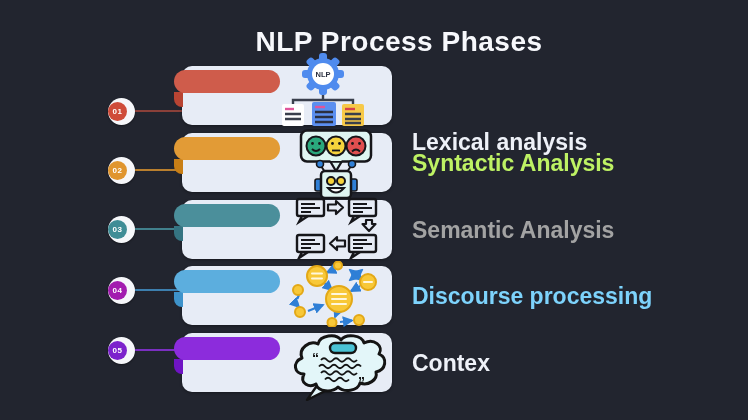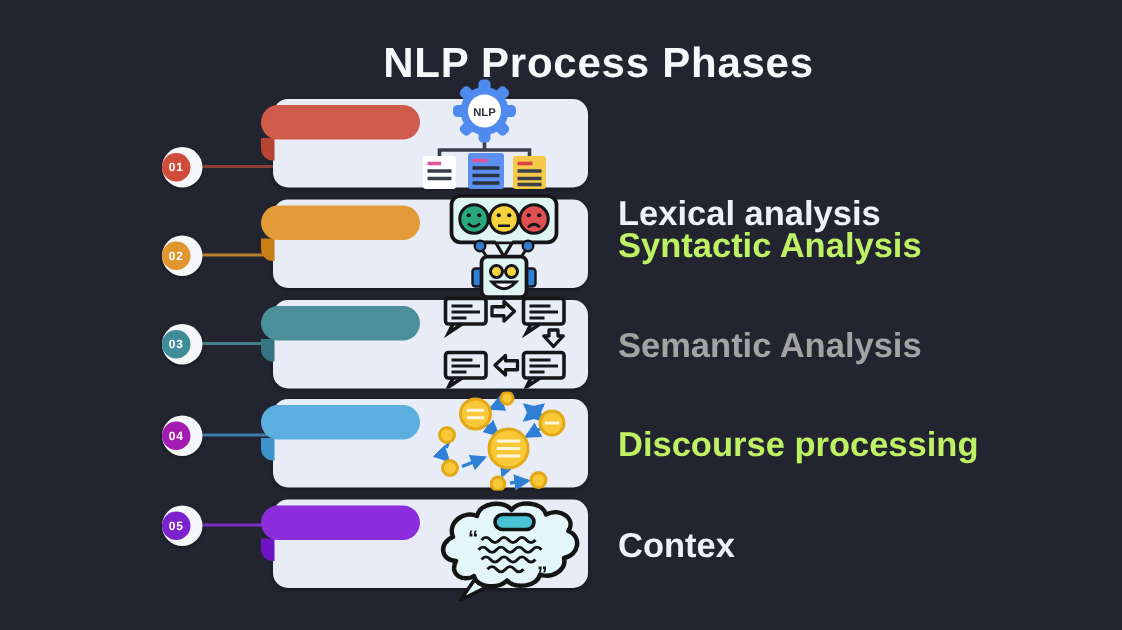--- a/index.html
+++ b/index.html
@@ -212,21 +212,21 @@
     <circle cx="72" cy="59" r="5"></circle>
     <circle cx="51" cy="4.5" r="4"></circle>
   </g>
   <g stroke="#fff7dd" stroke-width="2" stroke-linecap="round" fill="none">
     <path d="M25,12.5 H35 M25,17.5 H35"></path>
     <path d="M45,33 H59 M45,38 H59 M45,43 H59"></path>
     <path d="M77,21 H85"></path>
   </g>
 </svg>
         </div>
-    <div class="label" style="top: 282px; color: #bef264;">Discourse processing</div>
+    <div class="label" style="top: 282px; color: #7dd3fc;">Discourse processing</div>
   </div>
       <div>
     <div class="connector" style="top: 349px; background: rgb(122, 47, 192);"></div>
     <div class="fold" style="top: 359px; background: rgb(111, 20, 196);"></div>
     <div class="card" style="top: 333px; background: rgb(231, 236, 246);"></div>
     <div class="pill" style="top: 337px; background: rgb(140, 44, 220);"></div>
     <div class="badge" style="top: 336.5px;">
       <div class="badge-inner" style="background: rgb(124, 34, 204);">05</div>
     </div>
     <div class="icon-slot" style="left: 286px; top: 332px; width: 106px; height: 69px;">

